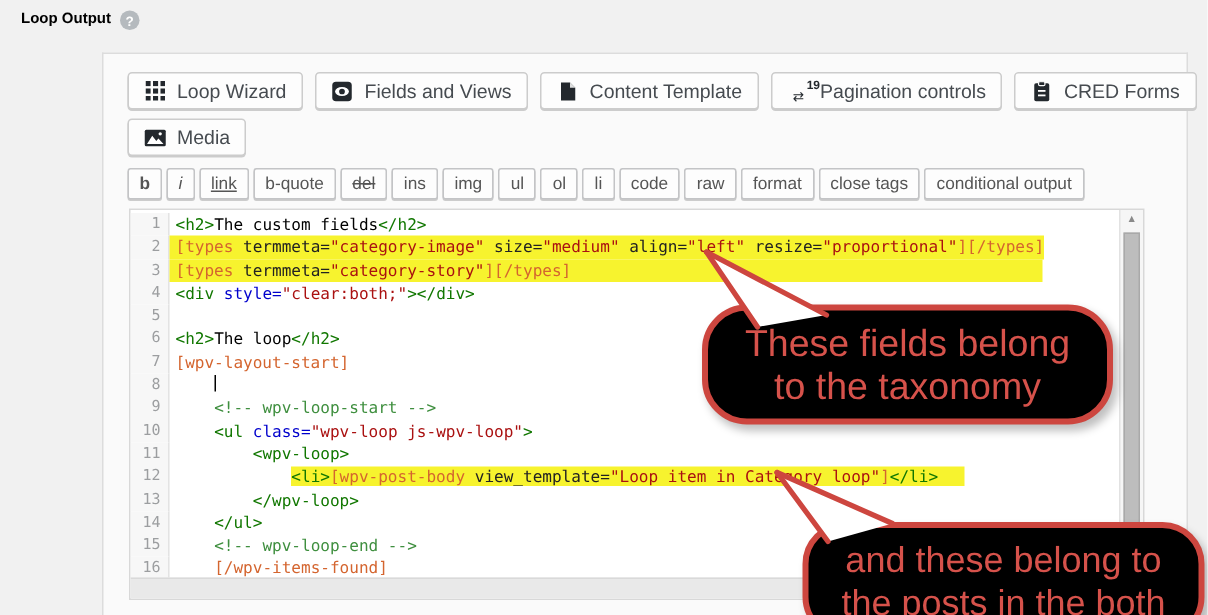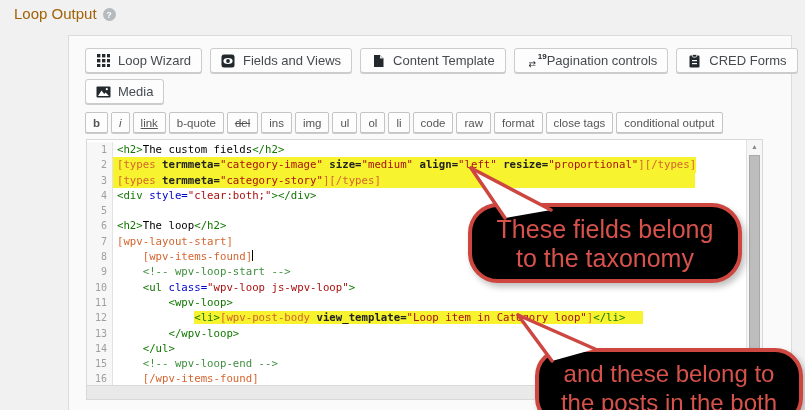--- a/index.html
+++ b/index.html
@@ -4,21 +4,21 @@
 <style>
   html,body{margin:0;padding:0;}
   body{
     width:805px;height:410px;overflow:hidden;position:relative;
     background:#f1f1f1;
     font-family:"Liberation Sans", sans-serif;
     -webkit-font-smoothing:antialiased;
   }
   
   .title-row{position:absolute;left:14px;top:5px;display:flex;align-items:center;gap:6px;}
-  .page-title{font-size:15px;color:#a16207;font-weight:400;margin:0;}
+  .page-title{font-size:10px;color:#000000;font-weight:700;margin:0;}
   .help-dot{
     width:13px;height:13px;border-radius:50%;background:#b5babe;color:#fff;
     font-size:9px;font-weight:bold;display:flex;align-items:center;justify-content:center;
     margin-top:2px;cursor:pointer;
   }
   
   .panel{
     position:absolute;left:68px;top:35px;width:724px;height:375px;
     background:#fafafa;border:1px solid #dcdcdc;border-bottom:none;
     box-sizing:border-box;padding:12px 28px 0 16px;
@@ -59,21 +59,21 @@
   }
   .code-text{
     white-space:pre;padding-left:4px;
     font:10.7px/15.3px "DejaVu Sans Mono", monospace;color:#000;
   }
   .tok-p{color:#000;}
   .tok-tag{color:var(--c-tag);}
   .tok-attr{color:var(--c-attr);}
   .tok-str{color:var(--c-str);}
   .tok-sc{color:var(--c-sc);}
-  .tok-scattr{color:#222;font-weight:bold;}
+  .tok-scattr{color:#222;font-weight:normal;}
   .tok-com{color:var(--c-com);}
   .hl-line{background:var(--c-hl);display:inline-block;min-width:578px;}
   .hl-seg{background:var(--c-hl);padding-right:18px;}
   .caret{display:inline-block;width:1px;height:11px;background:#000;vertical-align:-1px;}
   
   .vscroll{
     position:absolute;top:0;right:0;width:16px;bottom:14px;
     background:#f6f6f6;border-left:1px solid #e2e2e2;box-sizing:border-box;
   }
   .vscroll .arr{height:13px;display:flex;align-items:center;justify-content:center;
@@ -218,21 +218,21 @@
         <div class="cm-line">
           <span class="ln">6</span>
           <span class="code-text"><span class="tok-tag">&lt;h2&gt;</span><span class="tok-p">The loop</span><span class="tok-tag">&lt;/h2&gt;</span></span>
         </div>
         <div class="cm-line">
           <span class="ln">7</span>
           <span class="code-text"><span class="tok-sc">[wpv-layout-start]</span></span>
         </div>
         <div class="cm-line">
           <span class="ln">8</span>
-          <span class="code-text"><span class="tok-p">    </span><span class="tok-sc">[wpv-items-found]</span><span class="caret"></span></span>
+          <span class="code-text"><span class="tok-p">    </span><span class="caret"></span></span>
         </div>
         <div class="cm-line">
           <span class="ln">9</span>
           <span class="code-text"><span class="tok-p">    </span><span class="tok-com">&lt;!-- wpv-loop-start --&gt;</span></span>
         </div>
         <div class="cm-line">
           <span class="ln">10</span>
           <span class="code-text"><span class="tok-p">    </span><span class="tok-tag">&lt;ul </span><span class="tok-attr">class=</span><span class="tok-str">"wpv-loop js-wpv-loop"</span><span class="tok-tag">&gt;</span></span>
         </div>
         <div class="cm-line">

